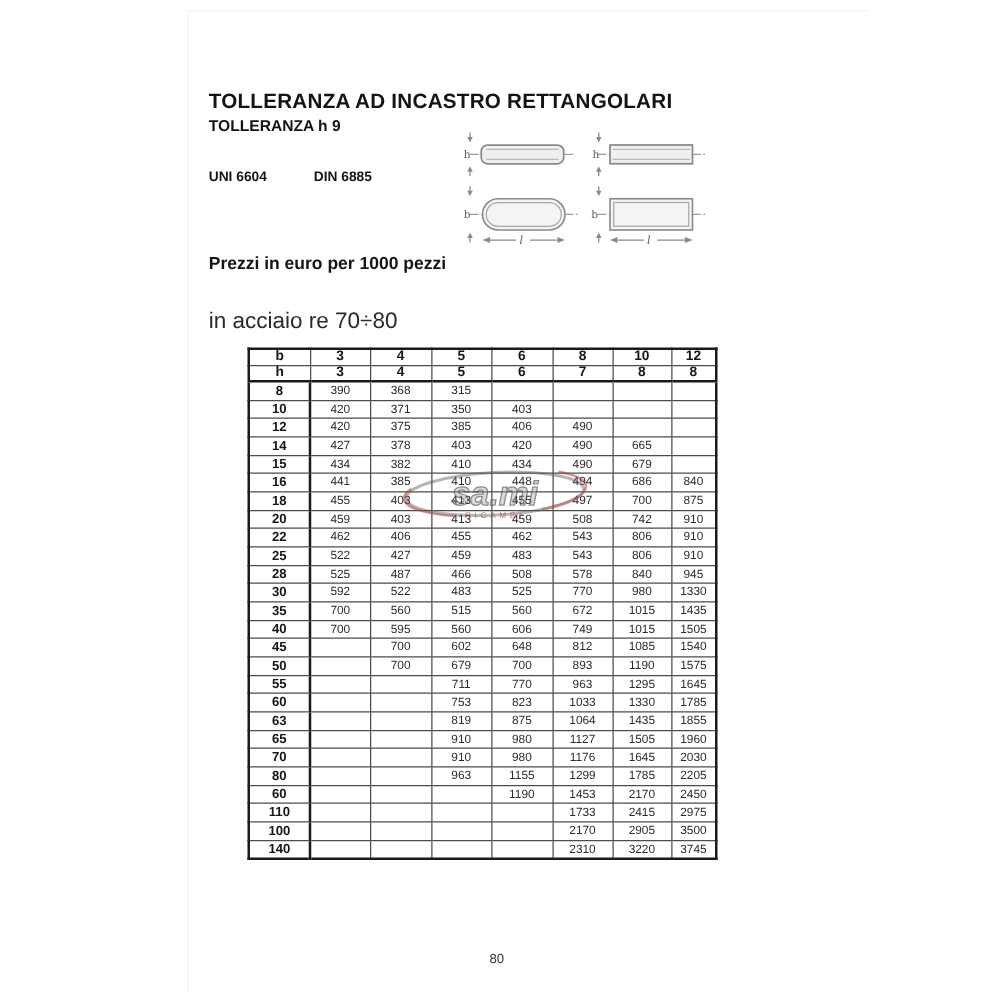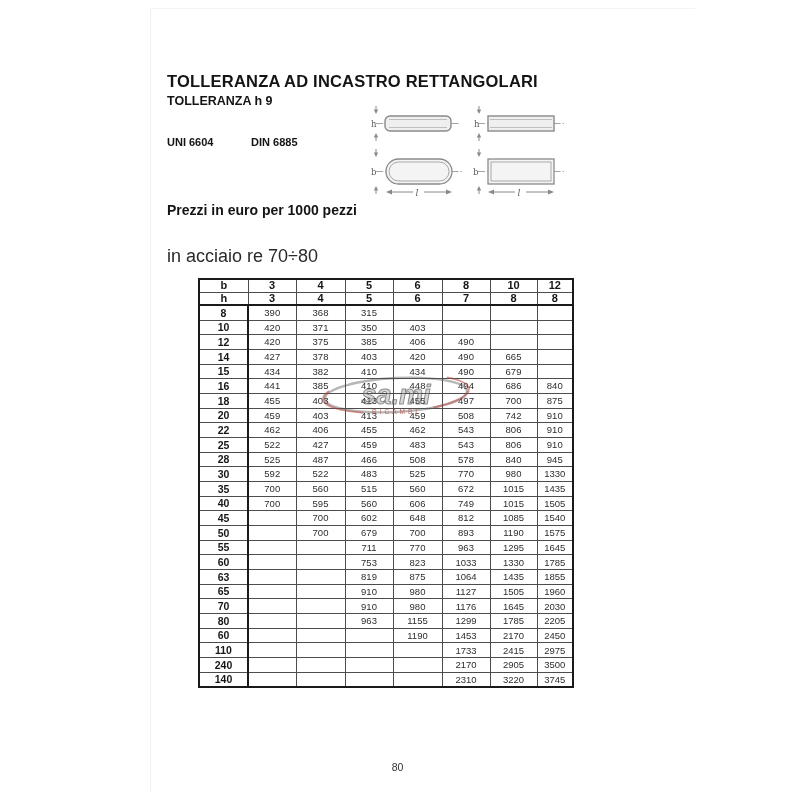--- a/index.html
+++ b/index.html
@@ -379,21 +379,21 @@
             <th>110</th>
             <td></td>
             <td></td>
             <td></td>
             <td></td>
             <td>1733</td>
             <td>2415</td>
             <td>2975</td>
           </tr>
           <tr>
-            <th>240</th>
+            <th>100</th>
             <td></td>
             <td></td>
             <td></td>
             <td></td>
             <td>2170</td>
             <td>2905</td>
             <td>3500</td>
           </tr>
           <tr>
             <th>140</th>

